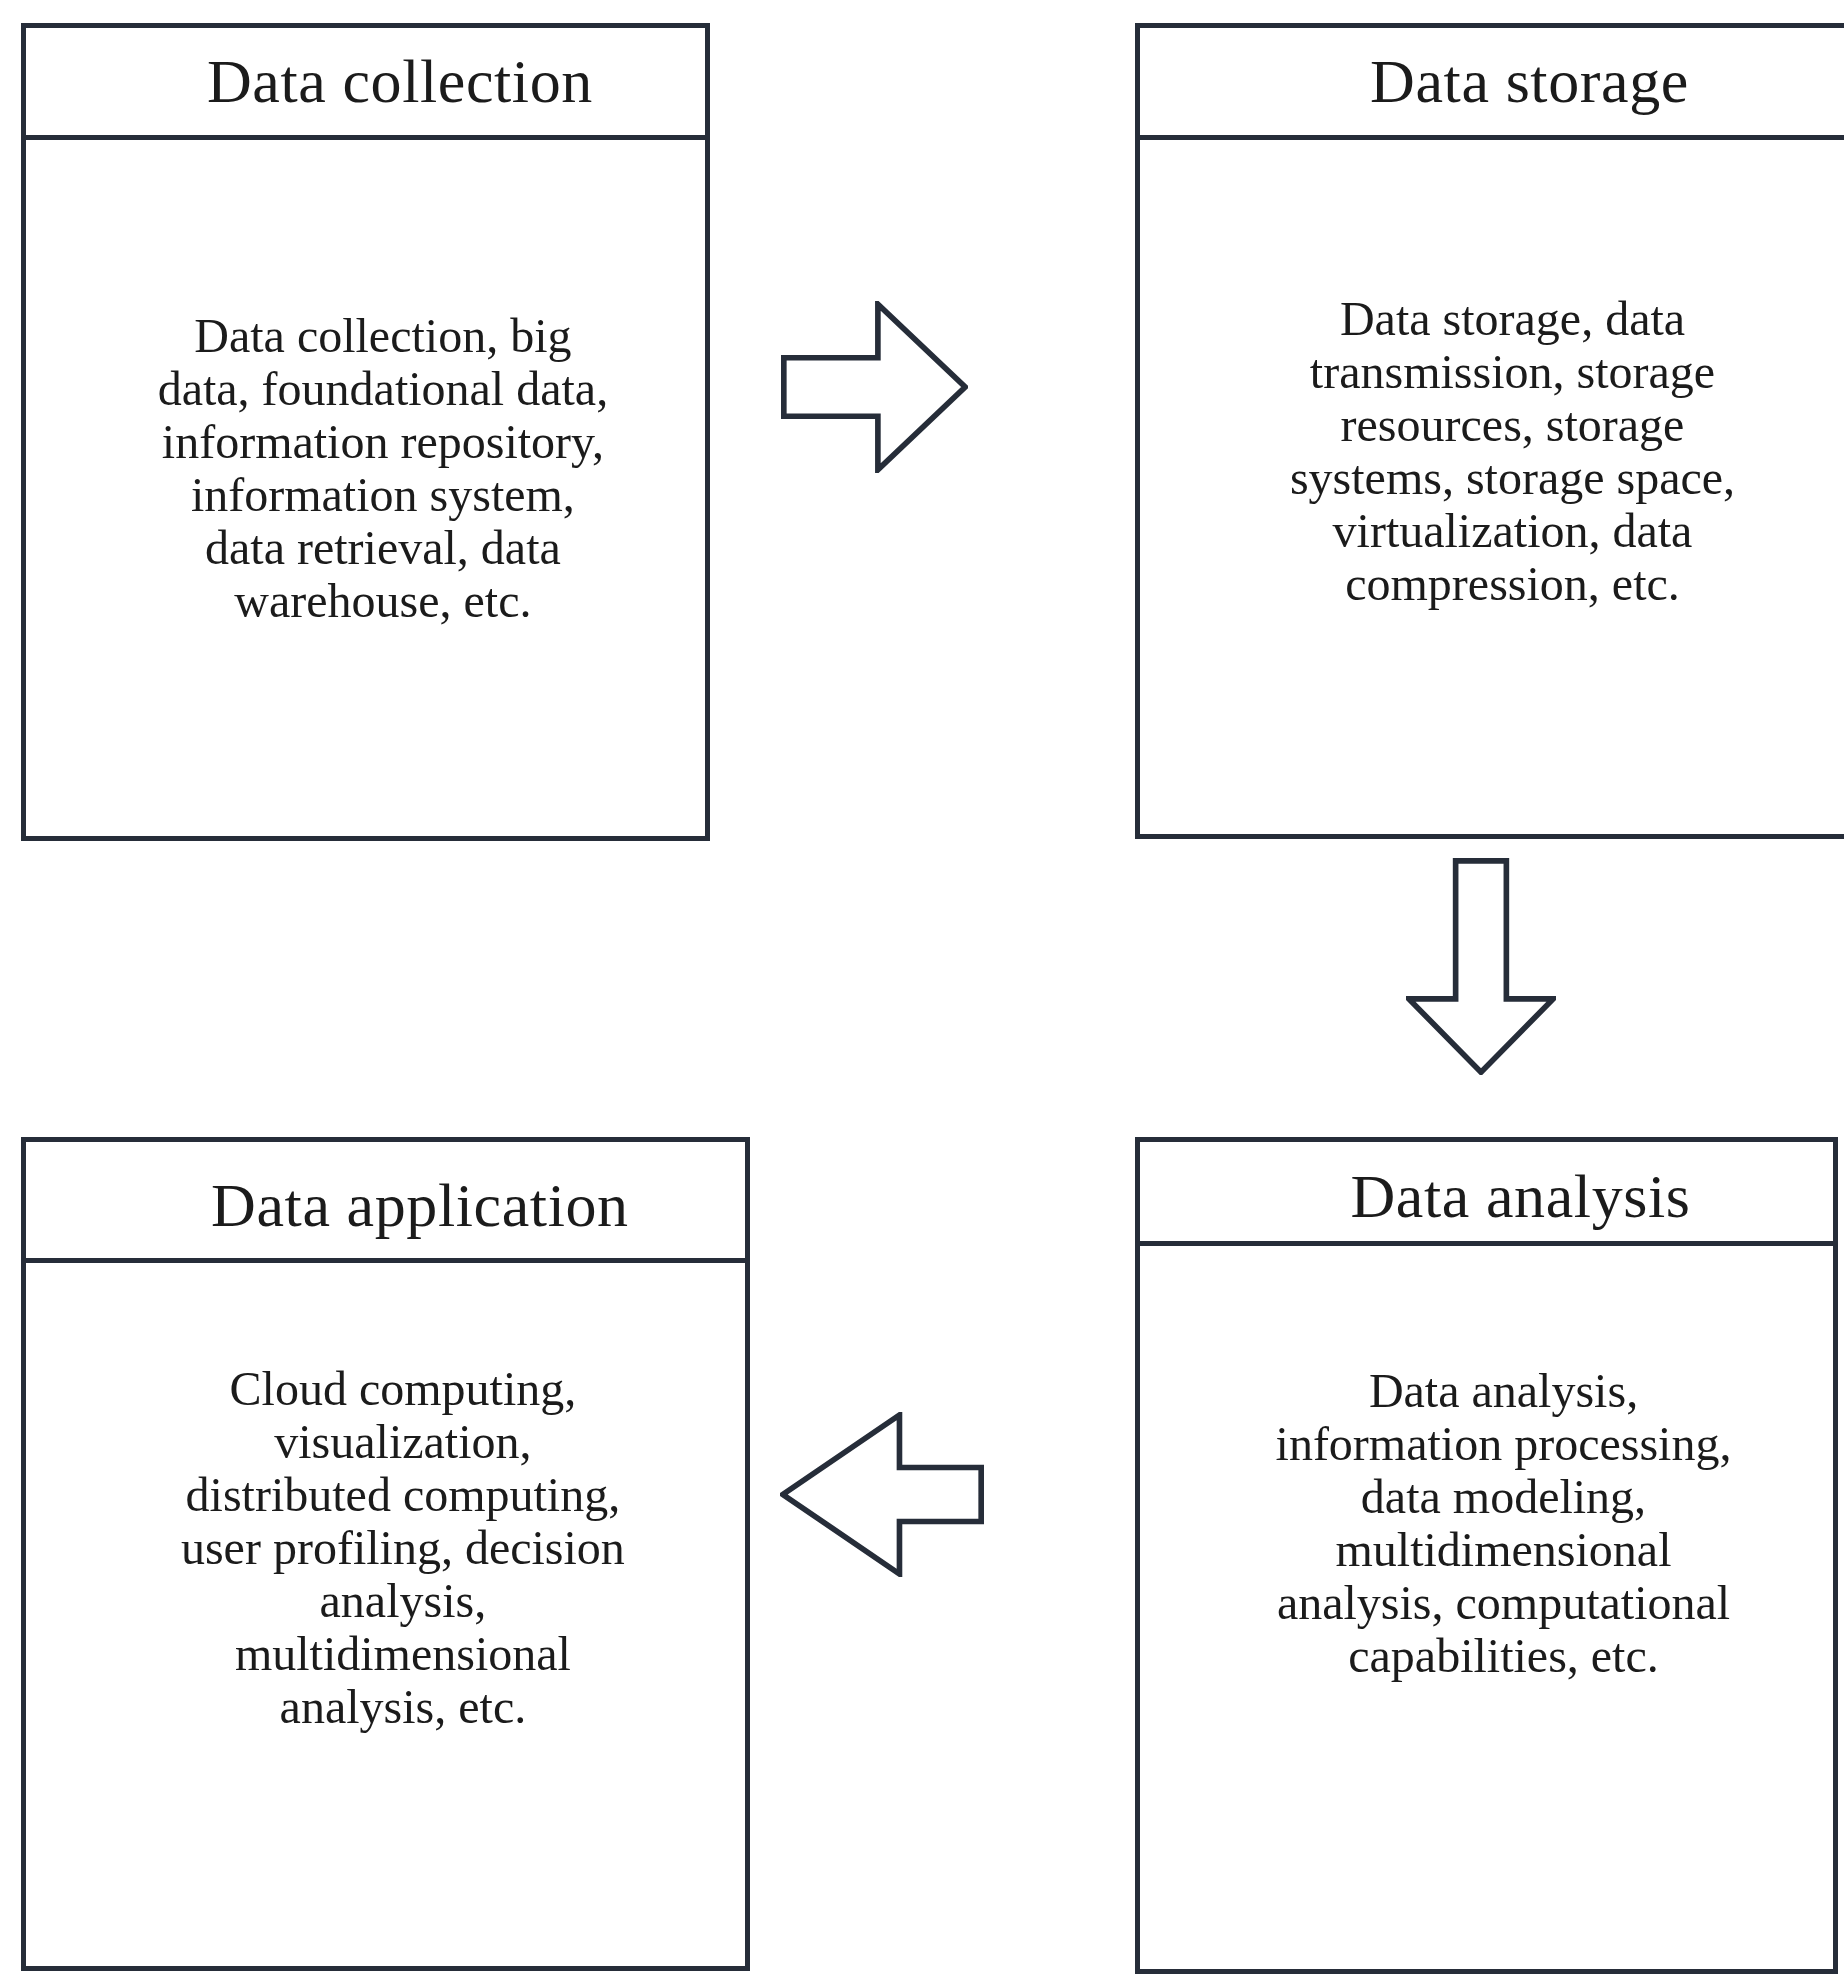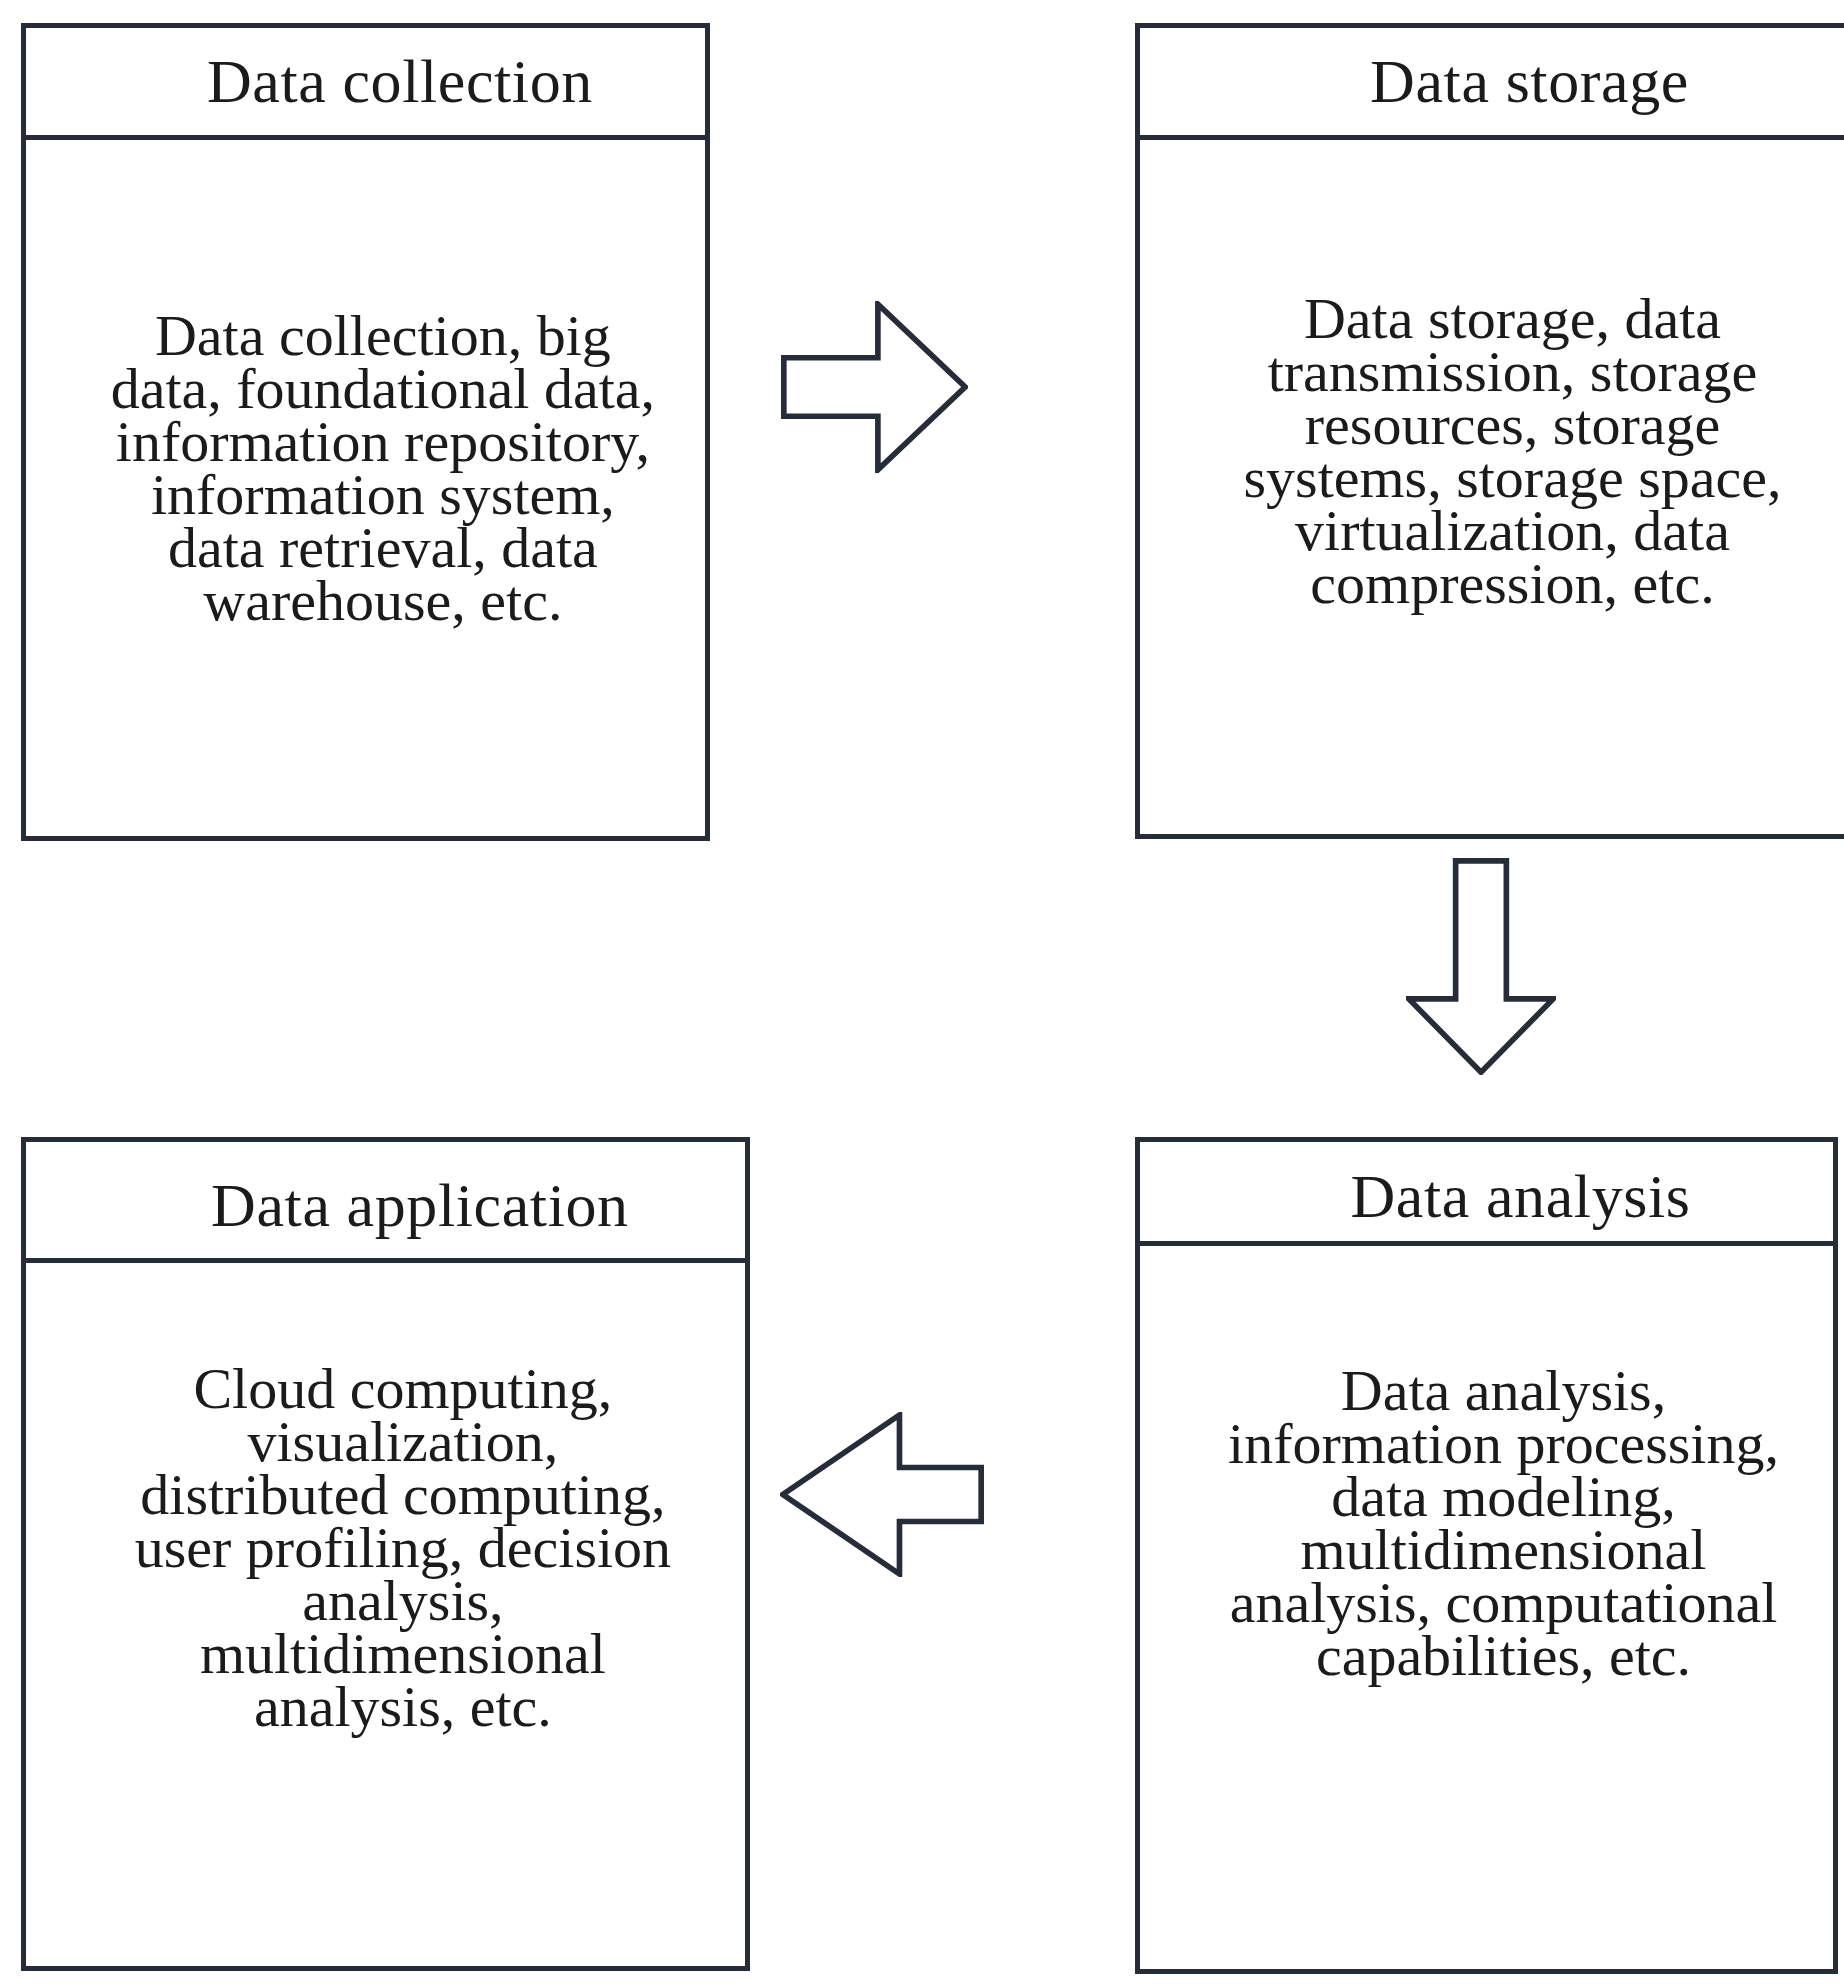--- a/index.html
+++ b/index.html
@@ -28,21 +28,21 @@
     font-weight:normal;
     font-size:62px;
     letter-spacing:0.6px;
     transform:translateX(34px);
     white-space:nowrap;
   }
   .box .bdy{box-sizing:border-box;}
   .box .bdy p{
     margin:0;
     text-align:center;
-    font-size:58px;
+    font-size:48px;
     line-height:53px;
     white-space:pre-line;
     transform:translateX(17px);
   }
   
   .box-tl{left:21.4px;top:22.6px;width:689px;height:818px;}
   .box-tl .hdr{height:112px;}
   .box-tl .bdy{padding-top:169px;}
   .box-tr{left:1135px;top:22.6px;width:721px;height:816px;}
   .box-tr .hdr{height:112px;}

